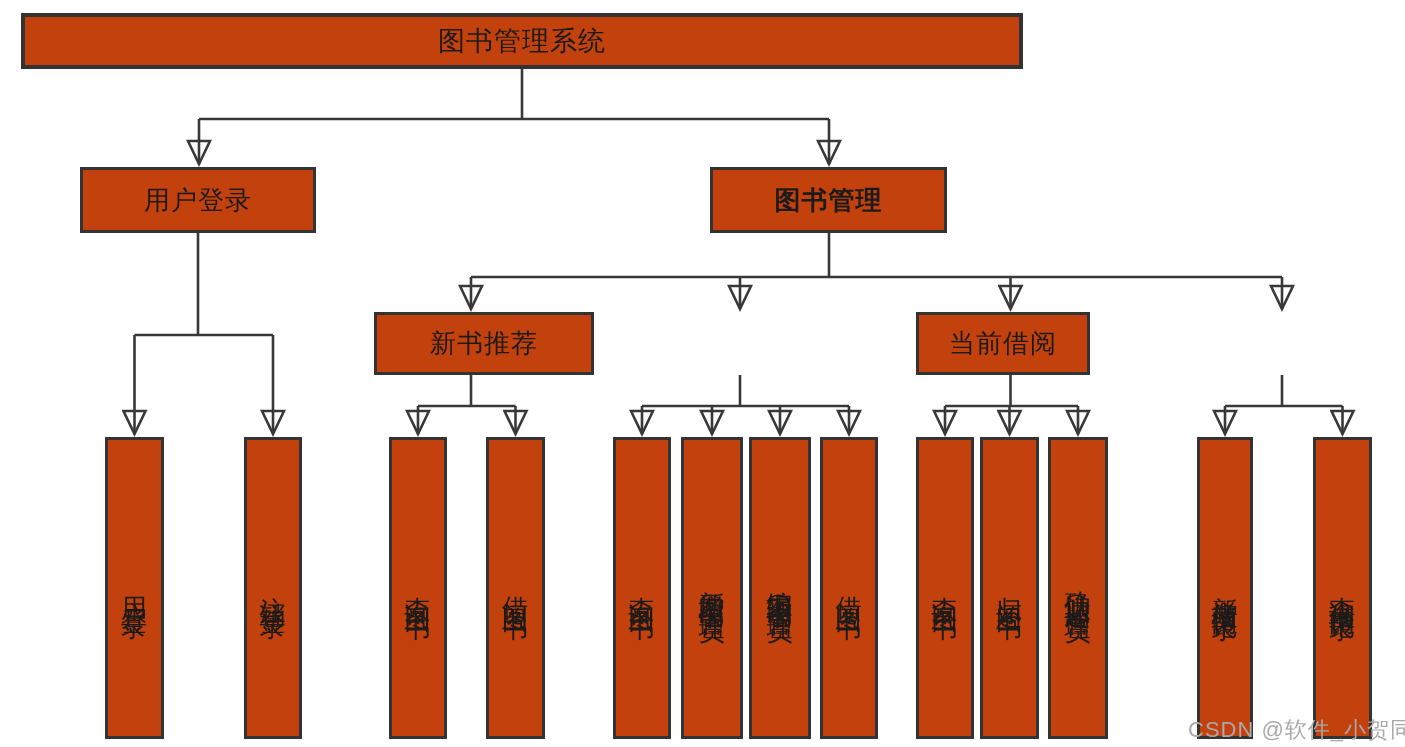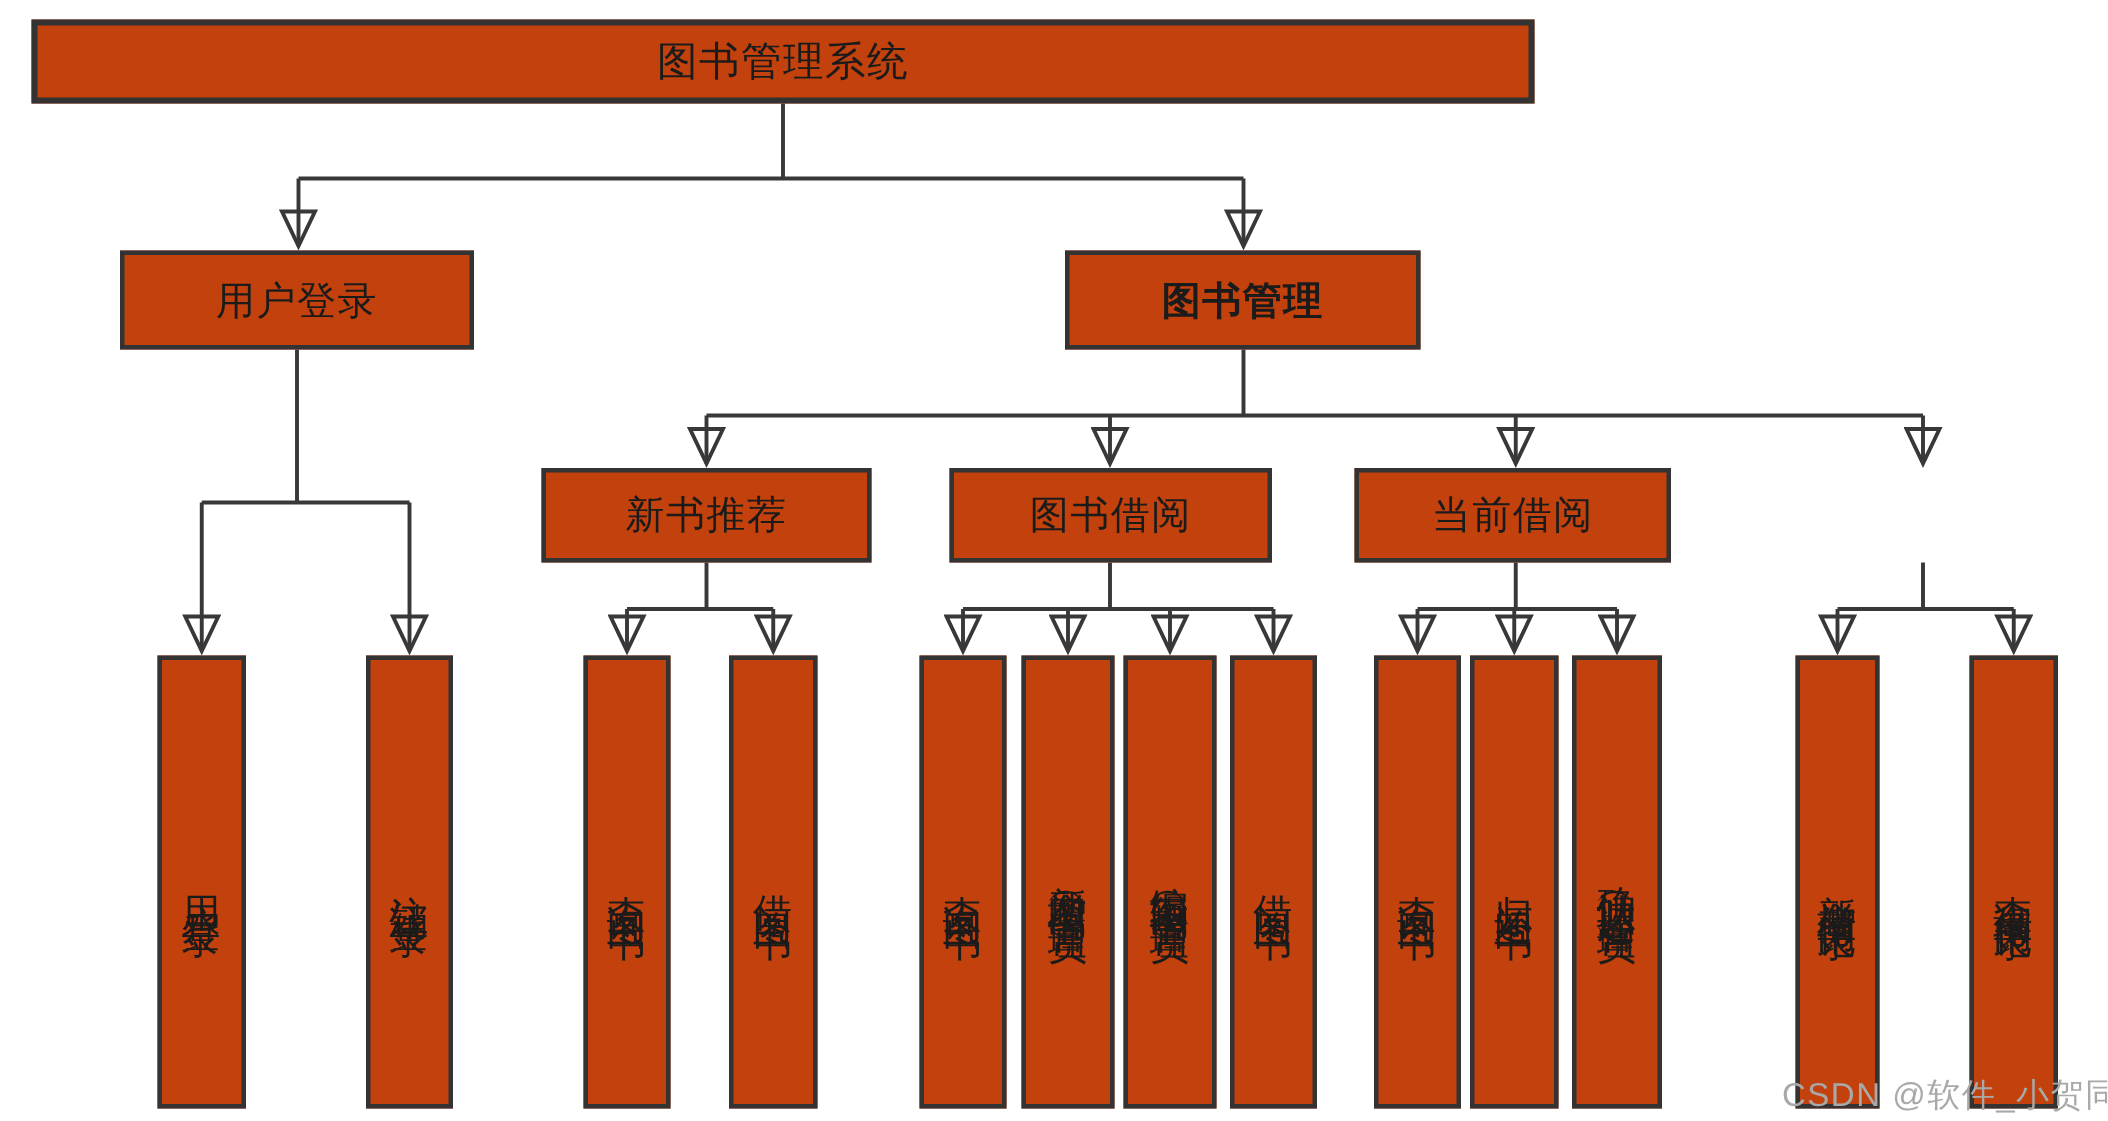--- a/index.html
+++ b/index.html
@@ -39,21 +39,21 @@
     letter-spacing: 1px;
     z-index: 2;
     white-space: nowrap;
   }
   .root {
     left: 21px; top: 13px; width: 1002px; height: 56px;
     border-width: 4px;
     font-size: 27px;
   }
   .lvl2 { top: 167px; height: 66px; }
-  .lvl3 { top: 312px; height: 63px; }
+  .lvl3 { top: 312px; height: 63px; margin-left: 13px; }
   .leaf {
     top: 437px;
     height: 302px;
     writing-mode: vertical-rl;
     text-orientation: mixed;
     letter-spacing: 6px;
     white-space: normal;
     line-height: 1.0;
   }
   .leaf.long { letter-spacing: 4px; }
@@ -113,22 +113,21 @@
     <path d="M1225 406 V434" marker-end="url(#arrow)"></path>
     <path d="M1342.5 406 V434" marker-end="url(#arrow)"></path>
   </svg>
 
   <div class="box root">图书管理系统</div>
 
   <div class="box lvl2" style="left:80px;width:236px;">用户登录</div>
   <div class="box lvl2" style="left:710px;width:237px;font-weight:bold;">图书管理</div>
 
   <div class="box lvl3" style="left:361px;width:220px;">新书推荐</div>
-  <div class="box lvl3" style="left:633px;width:215px;">图书借阅</div>
-  <div class="box lvl3" style="left:903px;width:211px;">当前借阅</div>
+  <div class="box lvl3" style="left:903px;width:174px;">当前借阅</div>
 
   <div class="box leaf" style="left:105px;width:59px;">用户登录</div>
   <div class="box leaf" style="left:244px;width:58px;">注销登录</div>
 
   <div class="box leaf" style="left:389px;width:58px;">查询图书</div>
   <div class="box leaf" style="left:486px;width:59px;">借阅图书</div>
 
   <div class="box leaf" style="left:613px;width:58px;">查询图书</div>
   <div class="box leaf long" style="left:681px;width:62px;">新增图书（管理员）</div>
   <div class="box leaf long" style="left:749px;width:62px;">编辑图书（管理员）</div>

